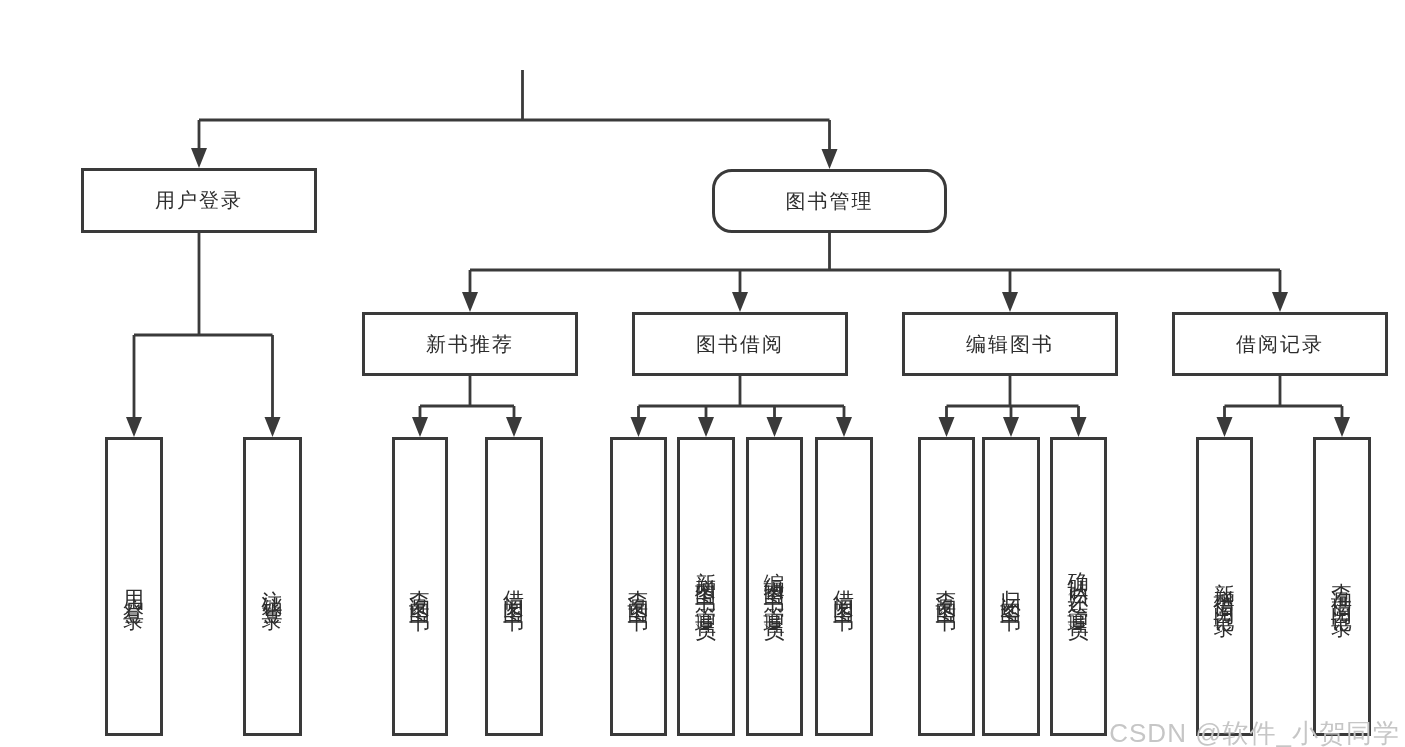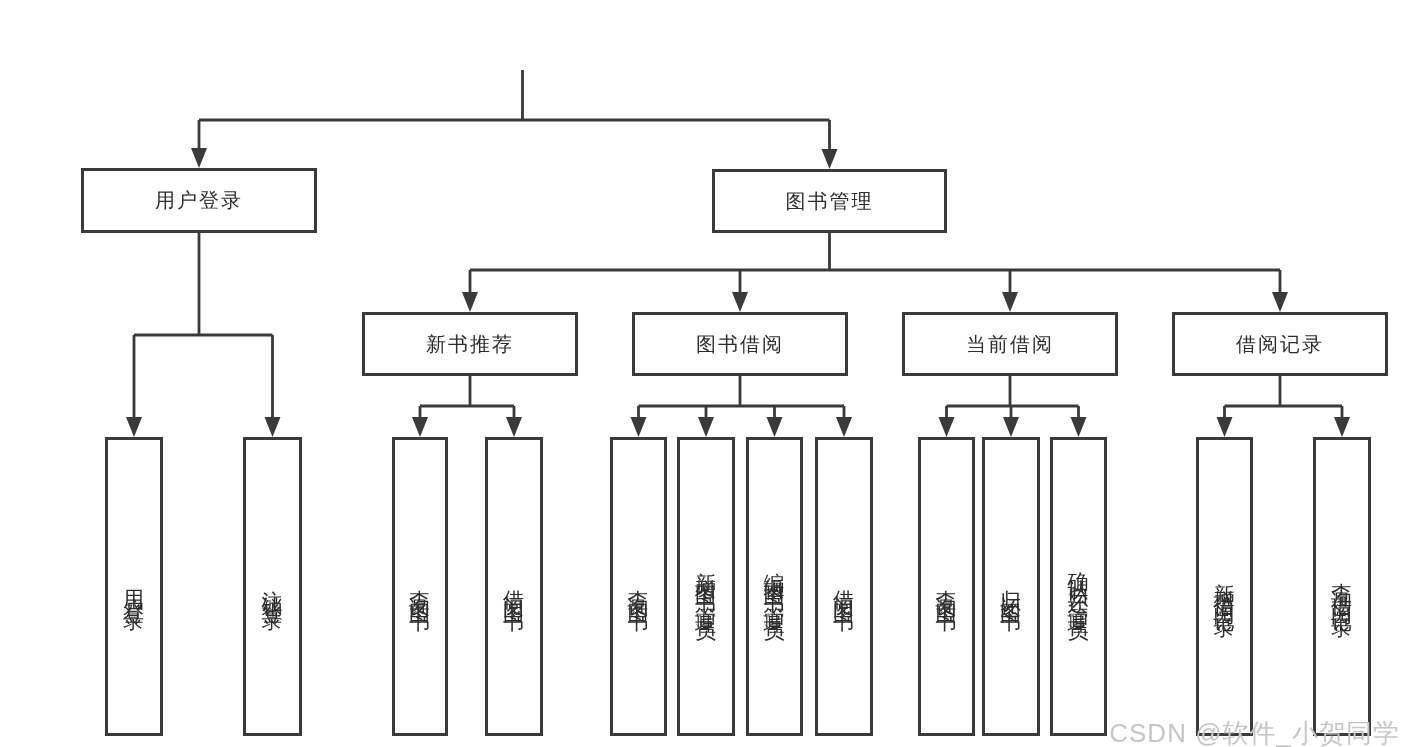--- a/index.html
+++ b/index.html
@@ -23,21 +23,21 @@
     border: 3px solid #3a3a3a;
     box-sizing: border-box;
     display: flex;
     align-items: center;
     justify-content: center;
     color: #2d2d2d;
   }
   .hlabel { font-size: 20px; letter-spacing: 2px; white-space: nowrap; }
   .root  { left: 21px;  top: 13px;  width: 1003px; height: 57px; }
   .l2a   { left: 81px;  top: 168px; width: 236px;  height: 65px; }
-  .l2b   { left: 712px; top: 169px; width: 235px;  height: 64px; }
+  .l2b   { left: 712px; top: 169px; width: 235px;  height: 64px; border-radius: 20px; }
   .mid   { top: 312px; height: 64px; width: 216px; }
   .leaf  { top: 437px; height: 299px; }
   .vlabel {
     writing-mode: vertical-rl;
     text-orientation: mixed;
     font-size: 21px;
     letter-spacing: 7px;
     line-height: 1.1;
     white-space: nowrap;
   }
@@ -102,21 +102,21 @@
     <span class="hlabel">图书管理</span>
   </div>
 
   <div class="box mid" style="left:632px">
     <span class="hlabel">图书借阅</span>
   </div>
   <div class="box mid" style="left:362px">
     <span class="hlabel">新书推荐</span>
   </div>
   <div class="box mid" style="left:902px">
-    <span class="hlabel">当前借阅</span>
+    <span class="hlabel">编辑图书</span>
   </div>
   <div class="box mid" style="left:1172px">
     <span class="hlabel">借阅记录</span>
   </div>
 
   <div class="box leaf" style="left:105px;width:58px">
     <span class="vlabel">用户登录</span>
   </div>
   <div class="box leaf" style="left:243px;width:59px">
     <span class="vlabel">注销登录</span>

